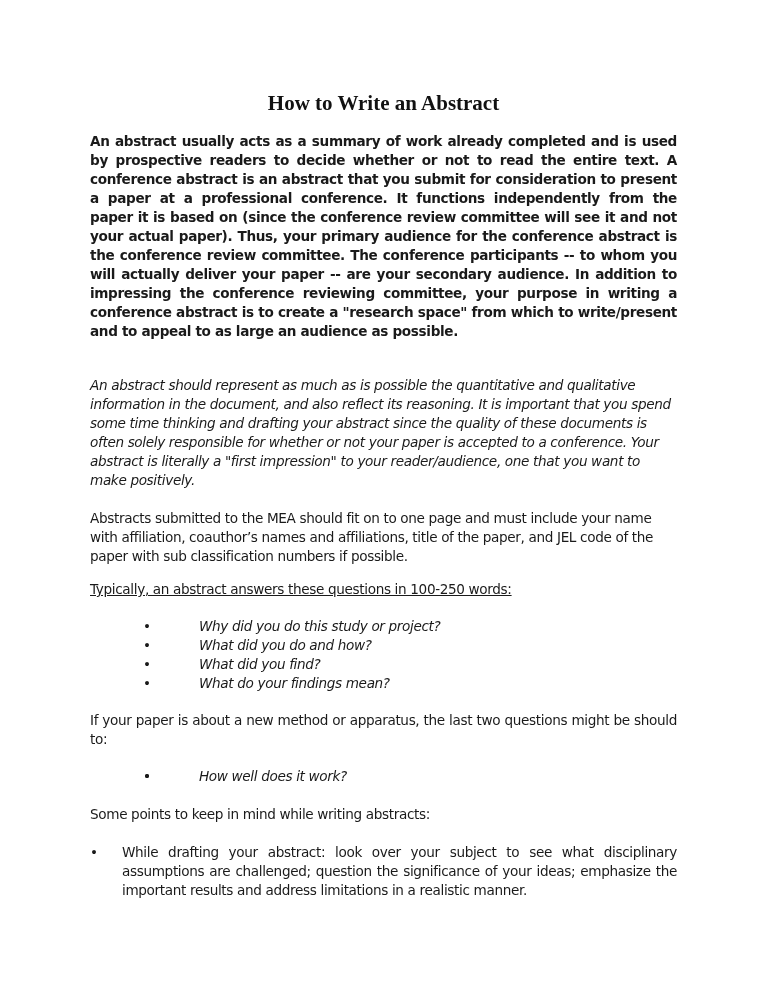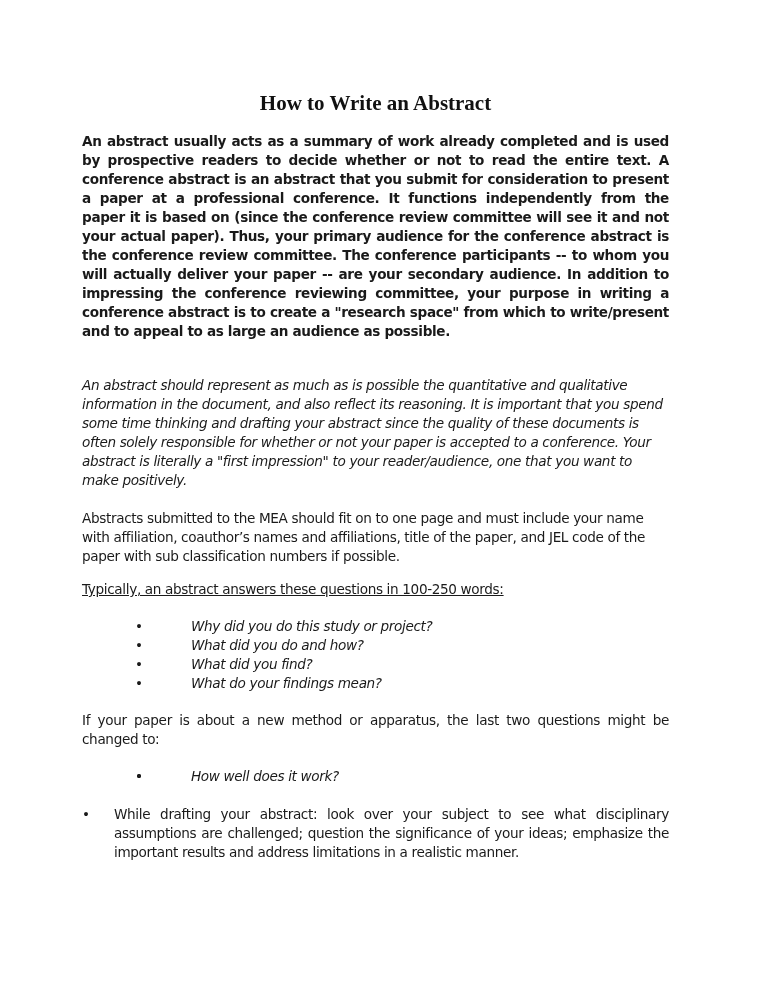--- a/index.html
+++ b/index.html
@@ -1,18 +1,18 @@
 <!DOCTYPE html>
 <html><head>
 <meta charset="utf-8">
 <style>
   html, body { margin: 0; padding: 0; background: #ffffff; }
   body { width: 768px; height: 994px; overflow: hidden; position: relative; }
   .page {
-    position: absolute; left: 82px; top: 0; width: 587px;
+    position: absolute; left: 90px; top: 0; width: 587px;
     color: #1a1a1a;
     font-family: "DejaVu Sans", sans-serif;
     font-size: 13.6px; line-height: 19px;
     letter-spacing: -0.35px;
   }
   .title {
     font-family: "Liberation Serif", serif;
     font-weight: bold; font-size: 21px; line-height: 24px;
     text-align: center; margin: 0; padding-top: 91px; letter-spacing: 0;
     color: #111;
@@ -49,22 +49,23 @@
 
 
   <p class="intro">Typically, an abstract answers these questions in 100-250 words:</p>
   <ul class="q">
     <li><span class="bullet">•</span><span>Why did you do this study or project?</span></li>
     <li><span class="bullet">•</span><span>What did you do and how?</span></li>
     <li><span class="bullet">•</span><span>What did you find?</span></li>
     <li><span class="bullet">•</span><span>What do your findings mean?</span></li>
   </ul>
 
-  <p class="justify p4">If your paper is about a new method or apparatus, the last two questions might be changed to:</p>
+  <p class="justify p4">If your paper is about a new method or apparatus, the last two questions might be should to:</p>
   <ul class="q">
     <li><span class="bullet">•</span></li>
     <li><span class="bullet">•</span><span>How well does it work?</span></li>
   </ul>
 
+  <p class="p5">Some points to keep in mind while writing abstracts:</p>
   <ul class="pts">
     <li class="justify"><span class="bullet">•</span><span>While drafting your abstract:  look over your subject to see what disciplinary assumptions are challenged; question the significance of your ideas; emphasize the important results and address limitations in a realistic manner.</span></li>
   </ul>
 </div>
 
 </body></html>

